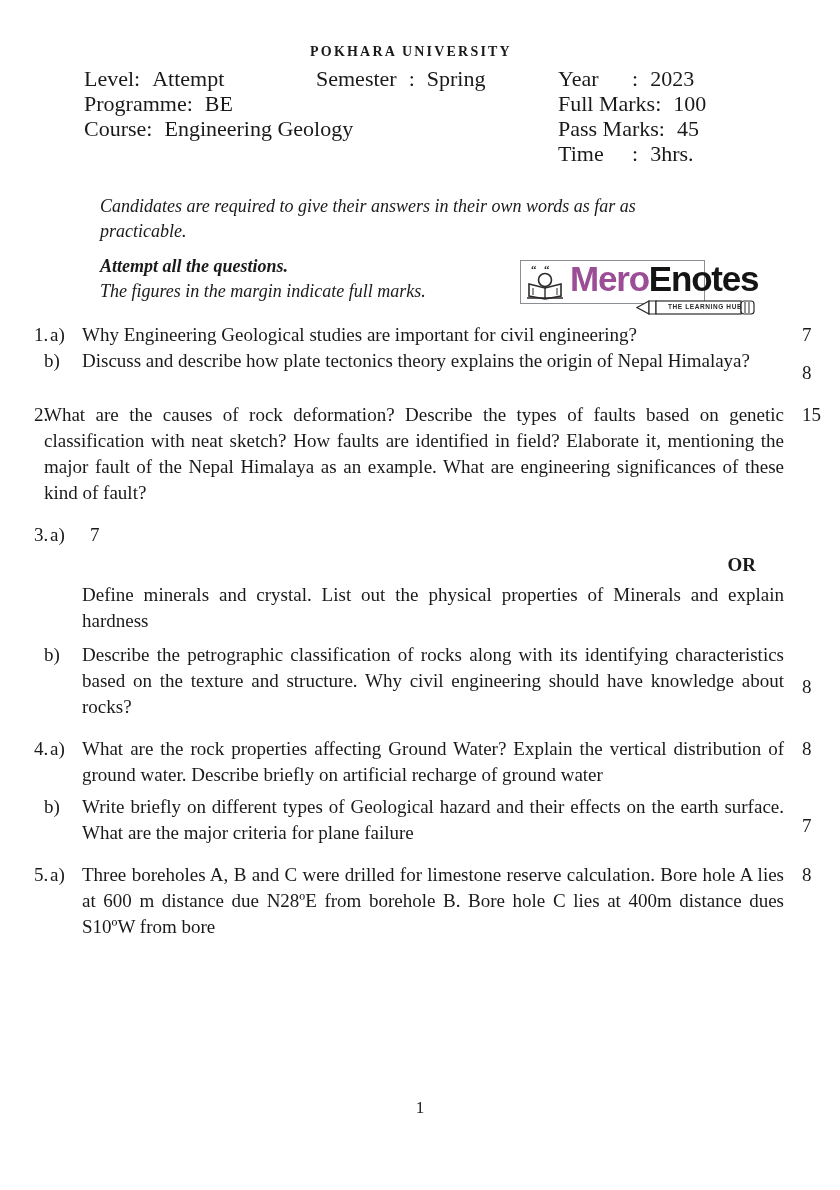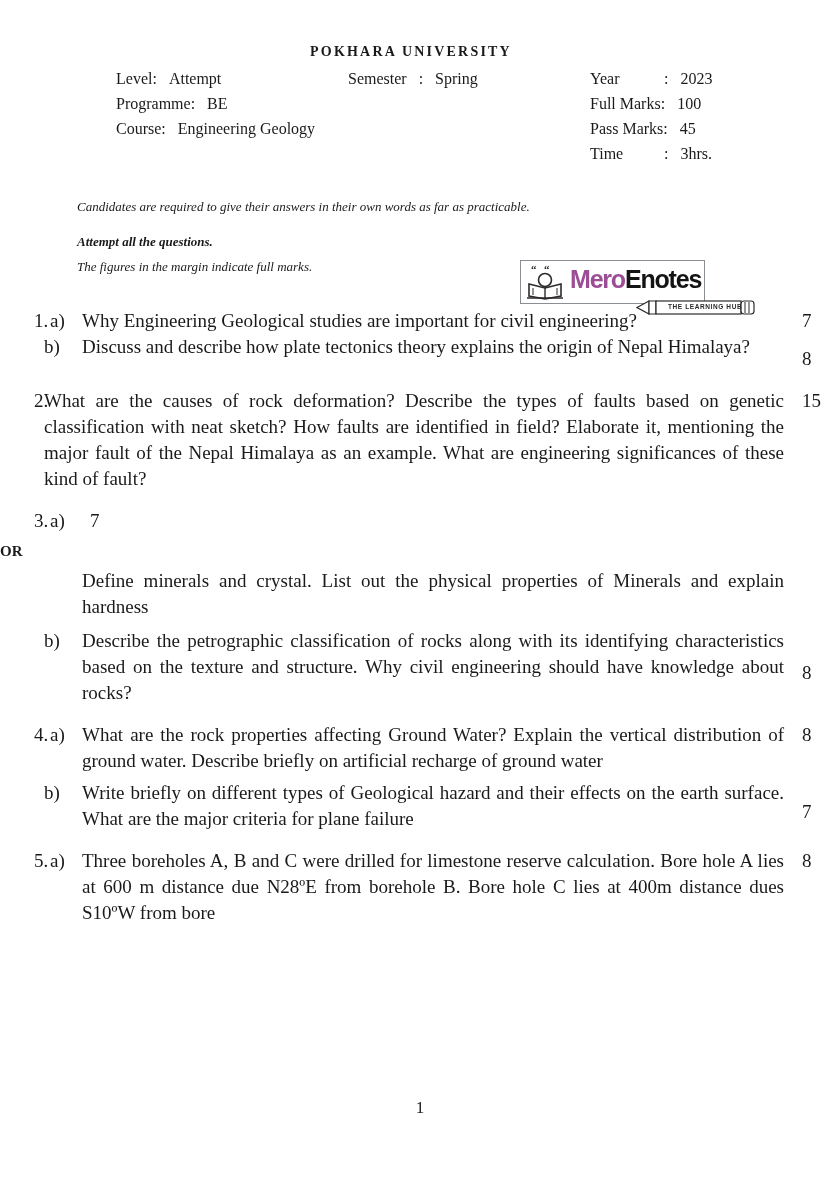--- a/index.html
+++ b/index.html
@@ -27,43 +27,43 @@
     text-align: center;
     font-weight: bold;
     font-size: 14px;
     letter-spacing: 2.2px;
     margin: 44px 0 0 0;
     padding-right: 18px;
   }
 
   .meta-block {
     margin: 6px 0 0 0;
-    padding: 0 80px 0 116px;
-    font-size: 16px;
+    padding: 0 80px 0 84px;
+    font-size: 22px;
     line-height: 25px;
   }
   .meta-row {
     display: flex;
     align-items: baseline;
     white-space: nowrap;
   }
   .meta-left   { width: 232px; flex: 0 0 232px; }
   .meta-mid    { width: 242px; flex: 0 0 242px; }
   .meta-right  { flex: 1 1 auto; }
 
   .kv { display: inline-flex; }
   .kv .k { display: inline-block; }
   .kv .k.pad-year { width: 74px; }
   .kv .sep { display: inline-block; width: 12px; }
 
   
   .instructions {
     margin: 28px 0 0 0;
-    padding: 0 70px 0 77px;
-    font-size: 13px;
+    padding: 0 70px 0 100px;
+    font-size: 18px;
     font-style: italic;
     line-height: 25px;
     position: relative;
     min-height: 96px;
   }
   .instr-line { margin-bottom: 10px; max-width: 560px; }
   .instr-line.last { font-weight: bold; margin-bottom: 0; }
 
   
   .logo {
@@ -85,21 +85,21 @@
     position: absolute;
     left: 6px; top: 4px;
     width: 42px; height: 40px;
   }
   .logo-word {
     position: absolute;
     left: 52px;
     top: 1px;
     font-family: "Liberation Sans", sans-serif;
     font-weight: bold;
-    font-size: 25px;
+    font-size: 35px;
     letter-spacing: -1.2px;
     line-height: 40px;
     white-space: nowrap;
   }
   .logo-mero { color: #9b4d96; }
   .logo-enotes { color: #141414; }
   .logo-pencil {
     position: absolute;
     left: 118px;
     top: 41px;
@@ -159,25 +159,25 @@
     text-align: left;
     padding-left: 8px;
     box-sizing: border-box;
   }
   .q-marks.drop { align-self: center; padding-top: 12px; }
 
   
   .qrow.indent .q-num { visibility: hidden; }
 
   .or-line {
-    text-align: left;
+    text-align: right;
     font-weight: bold;
-    font-size: 15px;
+    font-size: 19px;
     margin: 4px 0 4px 0;
-    padding-right: 112px;
+    padding-right: 84px;
   }
 
   .page-number {
     position: absolute;
     left: 0;
     right: 0;
     top: 1098px;
     text-align: center;
     font-size: 17px;
   }

